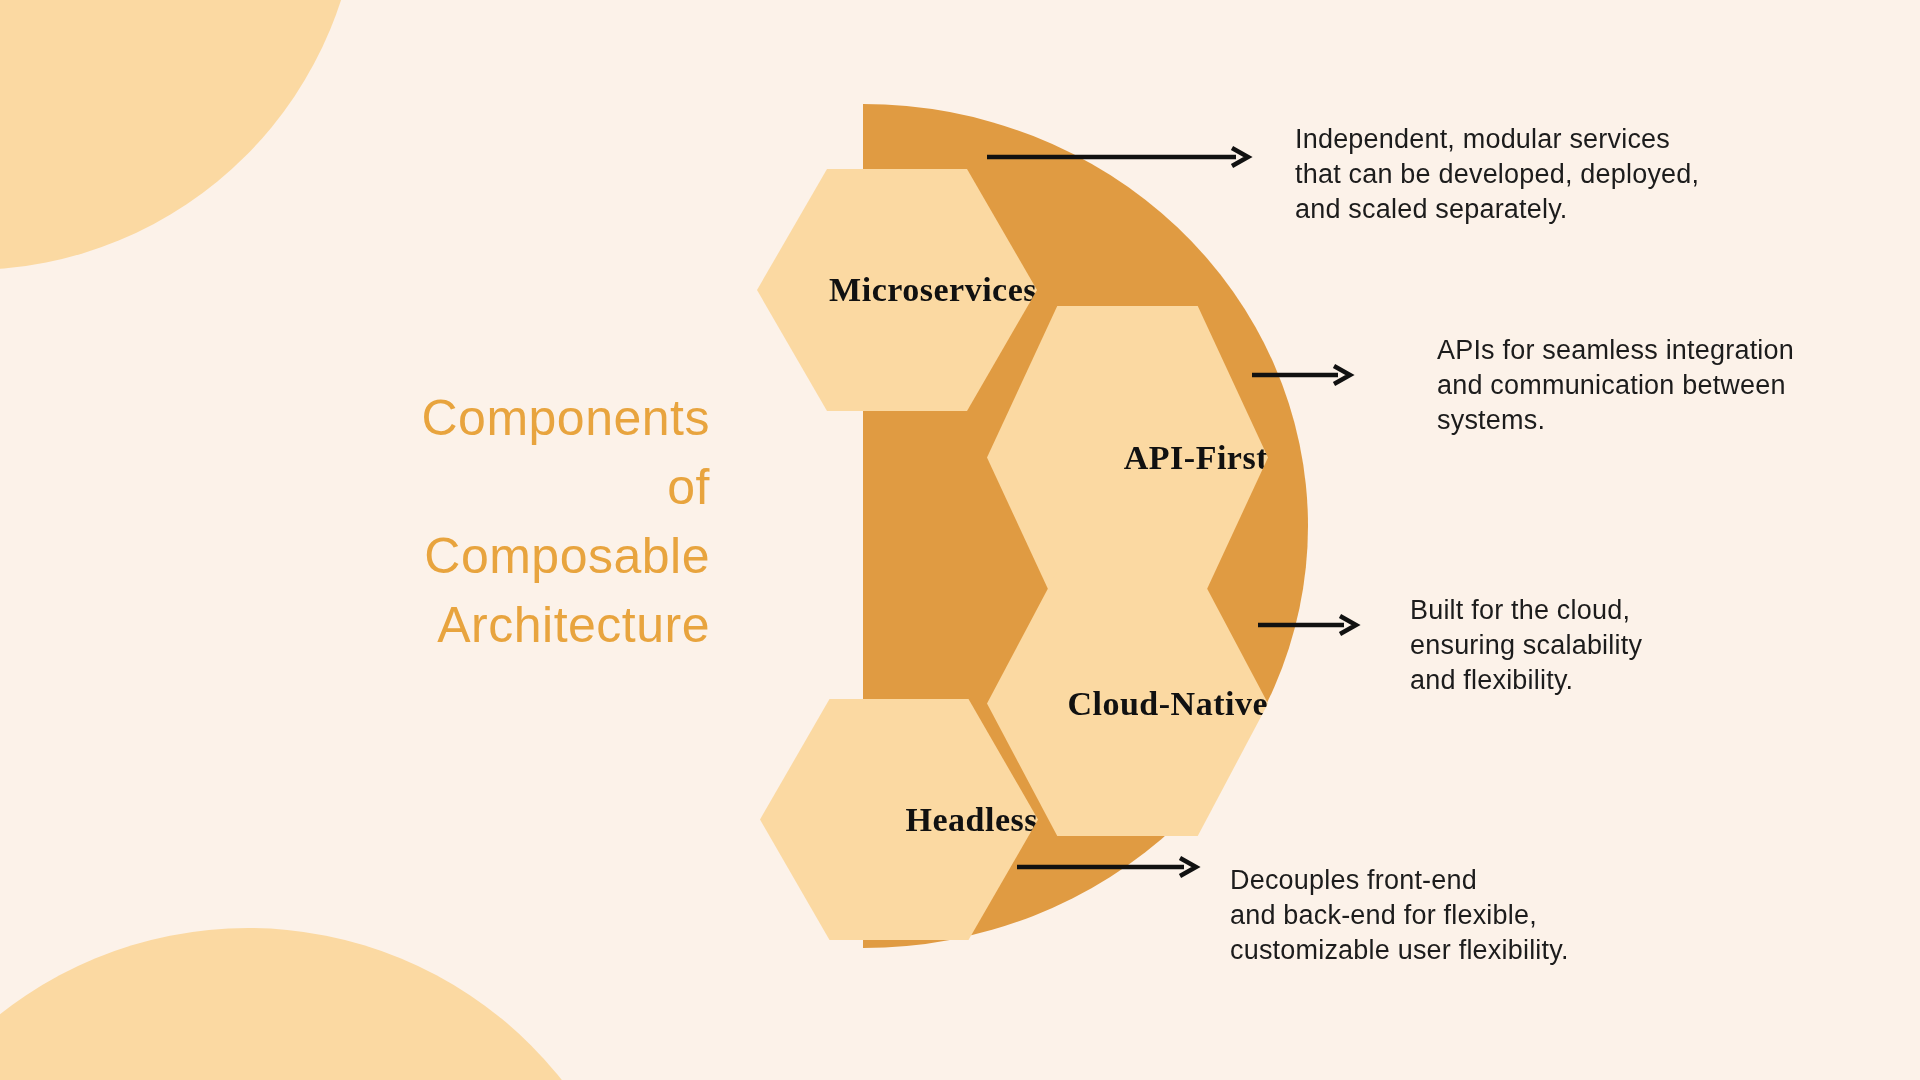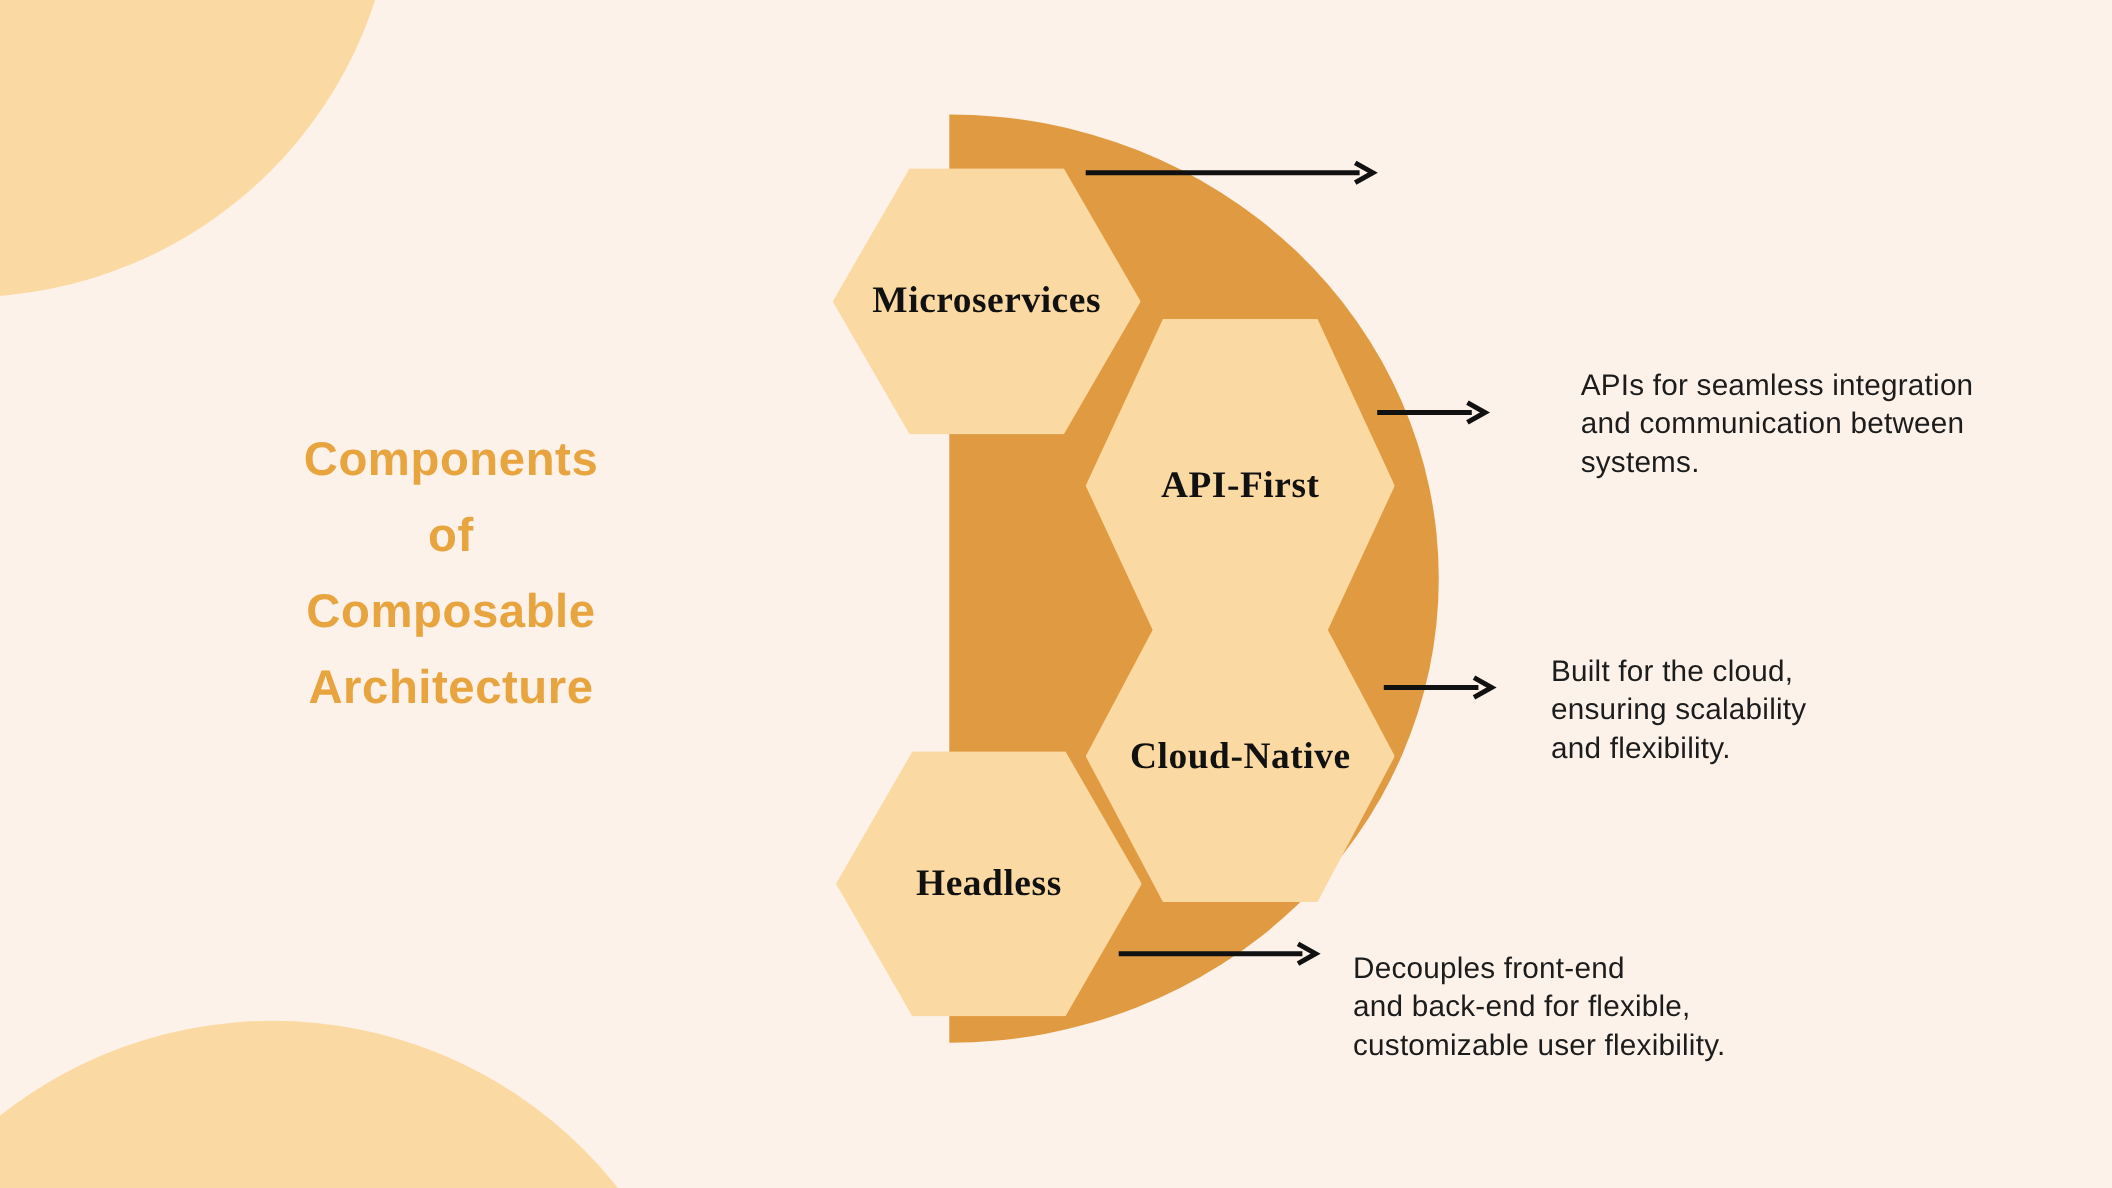--- a/index.html
+++ b/index.html
@@ -32,36 +32,37 @@
     left: 863px; top: 104px;
     width: 445px; height: 844px;
     background: var(--shape_dark, #E09B42);
     border-radius: 0 445px 445px 0 / 0 422px 422px 0;
   }
 
   .page-title {
     position: absolute;
     left: 110px; top: 384px;
     width: 600px;
-    text-align: center;
-    font-weight: 700;
-    font-size: 43px;
+    text-align: right;
+    font-weight: 400;
+    font-size: 50px;
     line-height: 69px;
     color: var(--title, #E8A43E);
     white-space: pre-line;
     letter-spacing: 0.5px;
   }
 
   .hex {
     position: absolute;
     background: var(--shape_light, #FBD9A2);
     clip-path: polygon(0% 50%, 25% 0%, 75% 0%, 100% 50%, 75% 100%, 25% 100%);
     display: flex;
     align-items: center;
-    justify-content: center;
+    justify-content: flex-end;
+    margin-top: 16px;
   }
   .hex-label {
     font-family: "Liberation Serif", "DejaVu Serif", serif;
     font-weight: 700;
     font-size: 34px;
     color: #111111;
     letter-spacing: 0.5px;
   }
   .hex.microservices { left: 757px; top: 153px; width: 280px; height: 242px; }
   .hex.api-first     { left: 987px; top: 290px; width: 281px; height: 303px; }
@@ -129,20 +130,23 @@
   </svg>
   <svg class="arrow" style="left:1256px; top:611px;" width="115" height="28">
     <line x1="2" y1="14" x2="88" y2="14"></line>
     <polyline points="84,5 100,14 84,23"></polyline>
   </svg>
   <svg class="arrow" style="left:1015px; top:853px;" width="196" height="28">
     <line x1="2" y1="14" x2="169" y2="14"></line>
     <polyline points="165,5 181,14 165,23"></polyline>
   </svg>
 
+  <div class="desc d1">Independent, modular services
+that can be developed, deployed,
+and scaled separately.</div>
   <div class="desc d2">APIs for seamless integration
 and communication between
 systems.</div>
   <div class="desc d3">Built for the cloud,
 ensuring scalability
 and flexibility.</div>
   <div class="desc d4">Decouples front-end
 and back-end for flexible,
 customizable user flexibility.</div>
 

